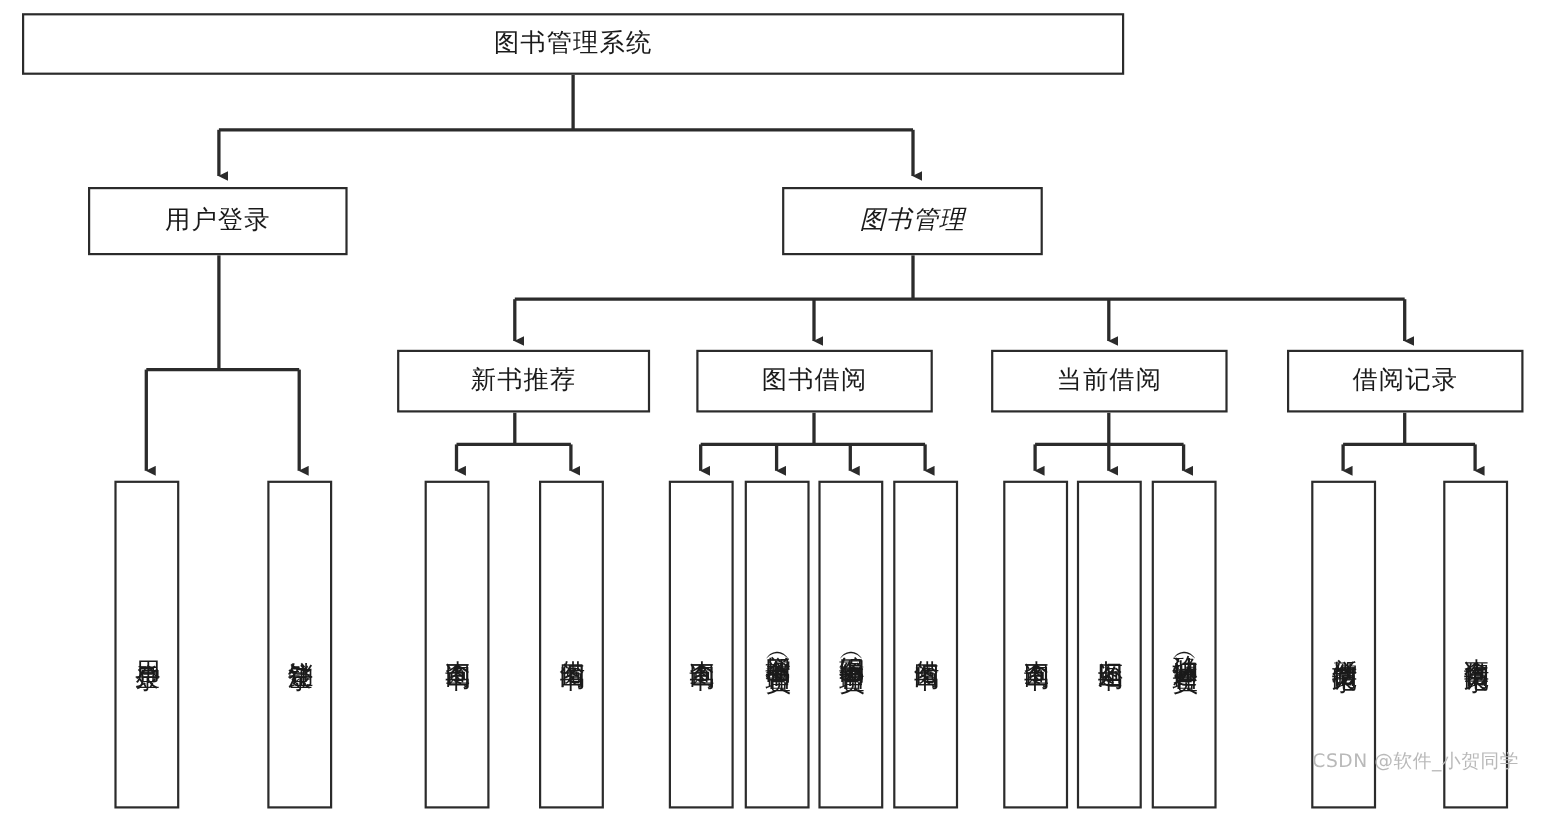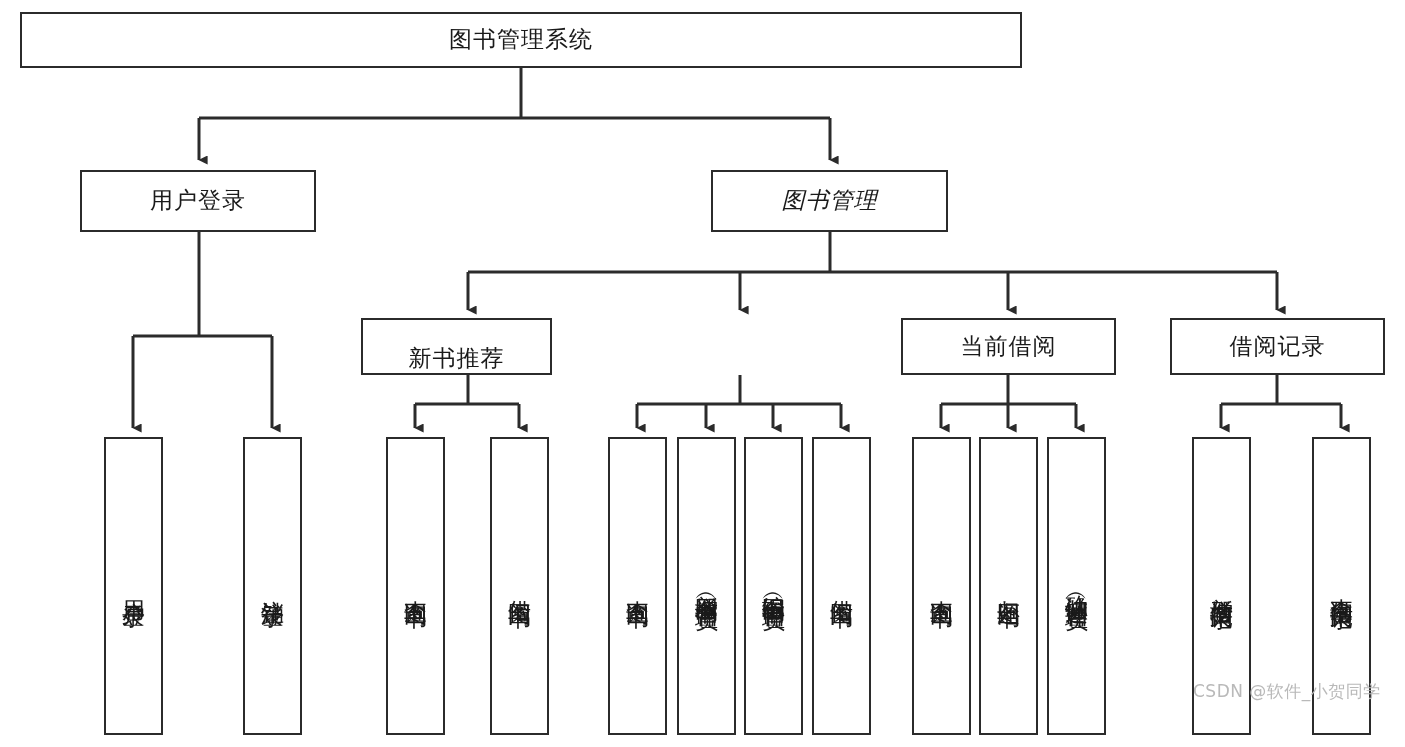--- a/index.html
+++ b/index.html
@@ -135,22 +135,25 @@
     <span>图书管理系统</span>
   </div>
 
   <div class="node horiz" style="left:80px; top:170px; width:236px; height:62px;">
     <span>用户登录</span>
   </div>
   <div class="node horiz" style="left:711px; top:170px; width:237px; height:62px;font-style:italic;">
     <span>图书管理</span>
   </div>
 
-  <div class="node horiz" style="left:361px; top:318px; width:191px; height:57px;align-items:flex-end;">
+  <div class="node horiz" style="left:361px; top:318px; width:230px; height:57px;">
     <span>新书推荐</span>
+  </div>
+  <div class="node horiz" style="left:633px; top:318px; width:215px; height:57px;">
+    <span>图书借阅</span>
   </div>
   <div class="node horiz" style="left:1170px; top:318px; width:215px; height:57px;">
     <span>借阅记录</span>
   </div>
   <div class="node horiz" style="left:901px; top:318px; width:215px; height:57px;">
     <span>当前借阅</span>
   </div>
 
   <div class="node vert" style="left:104px; top:437px; width:59px; height:298px;">
     <span class="vlabel">用户登录</span>

